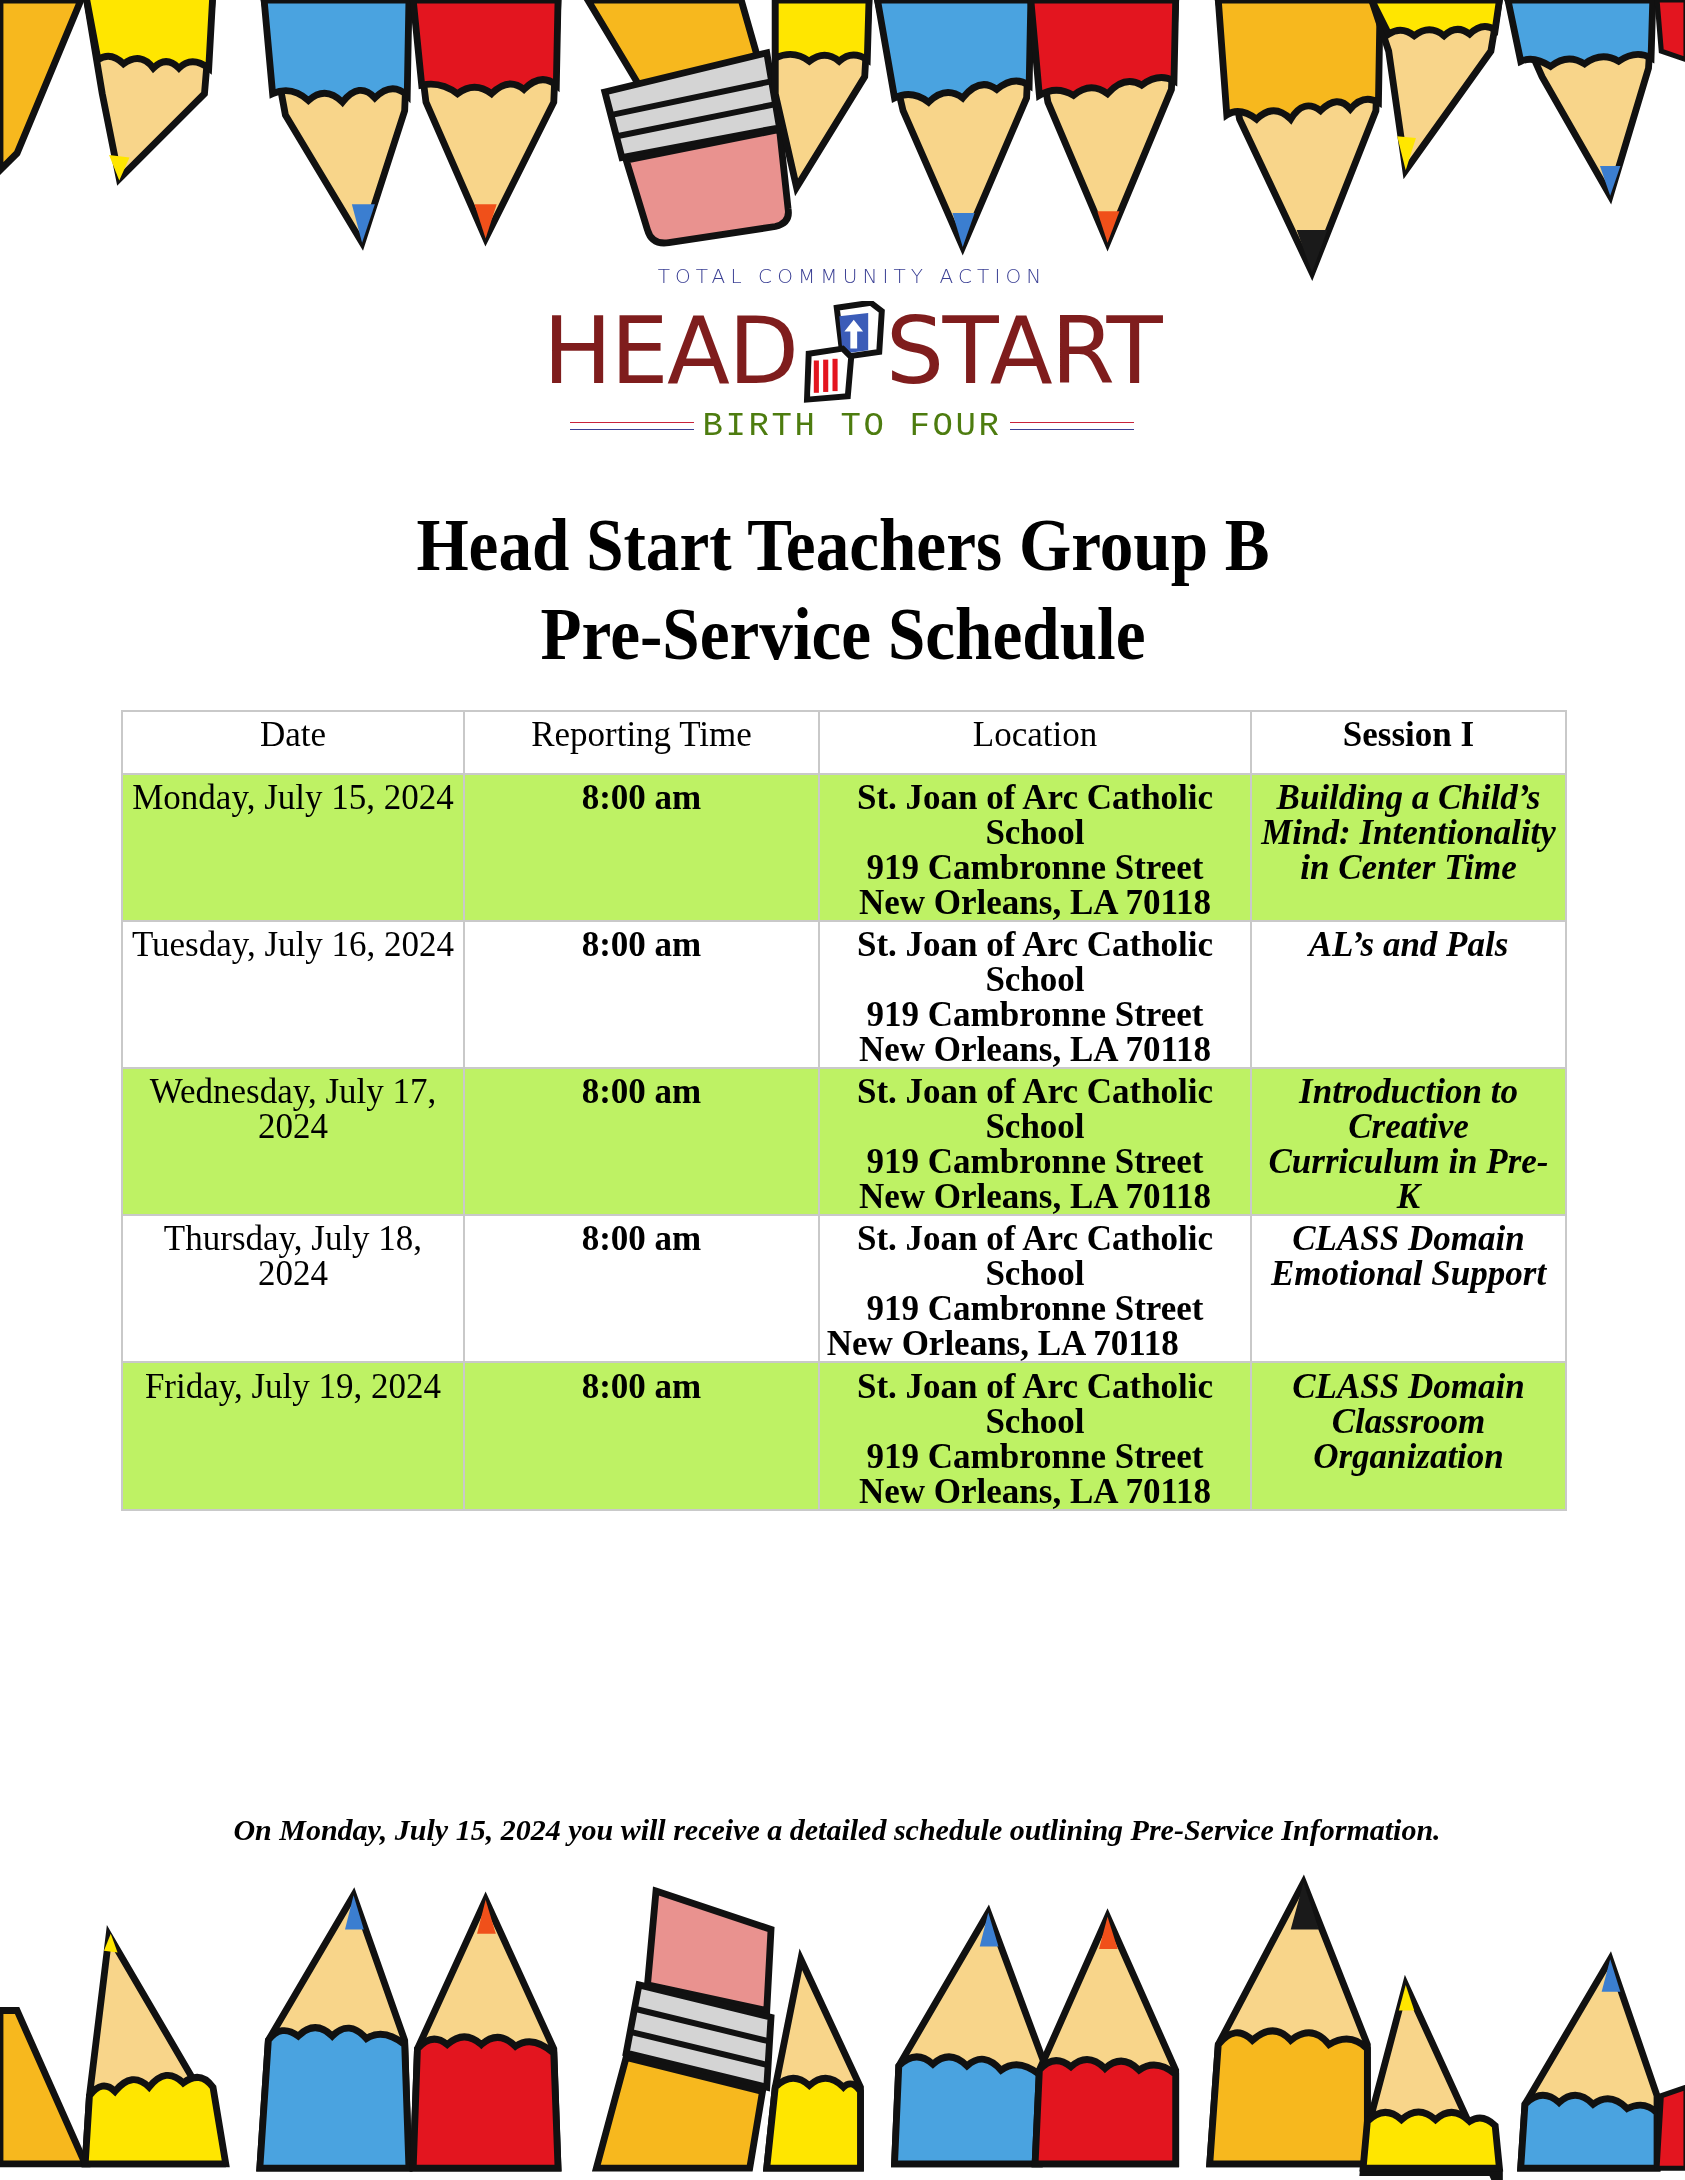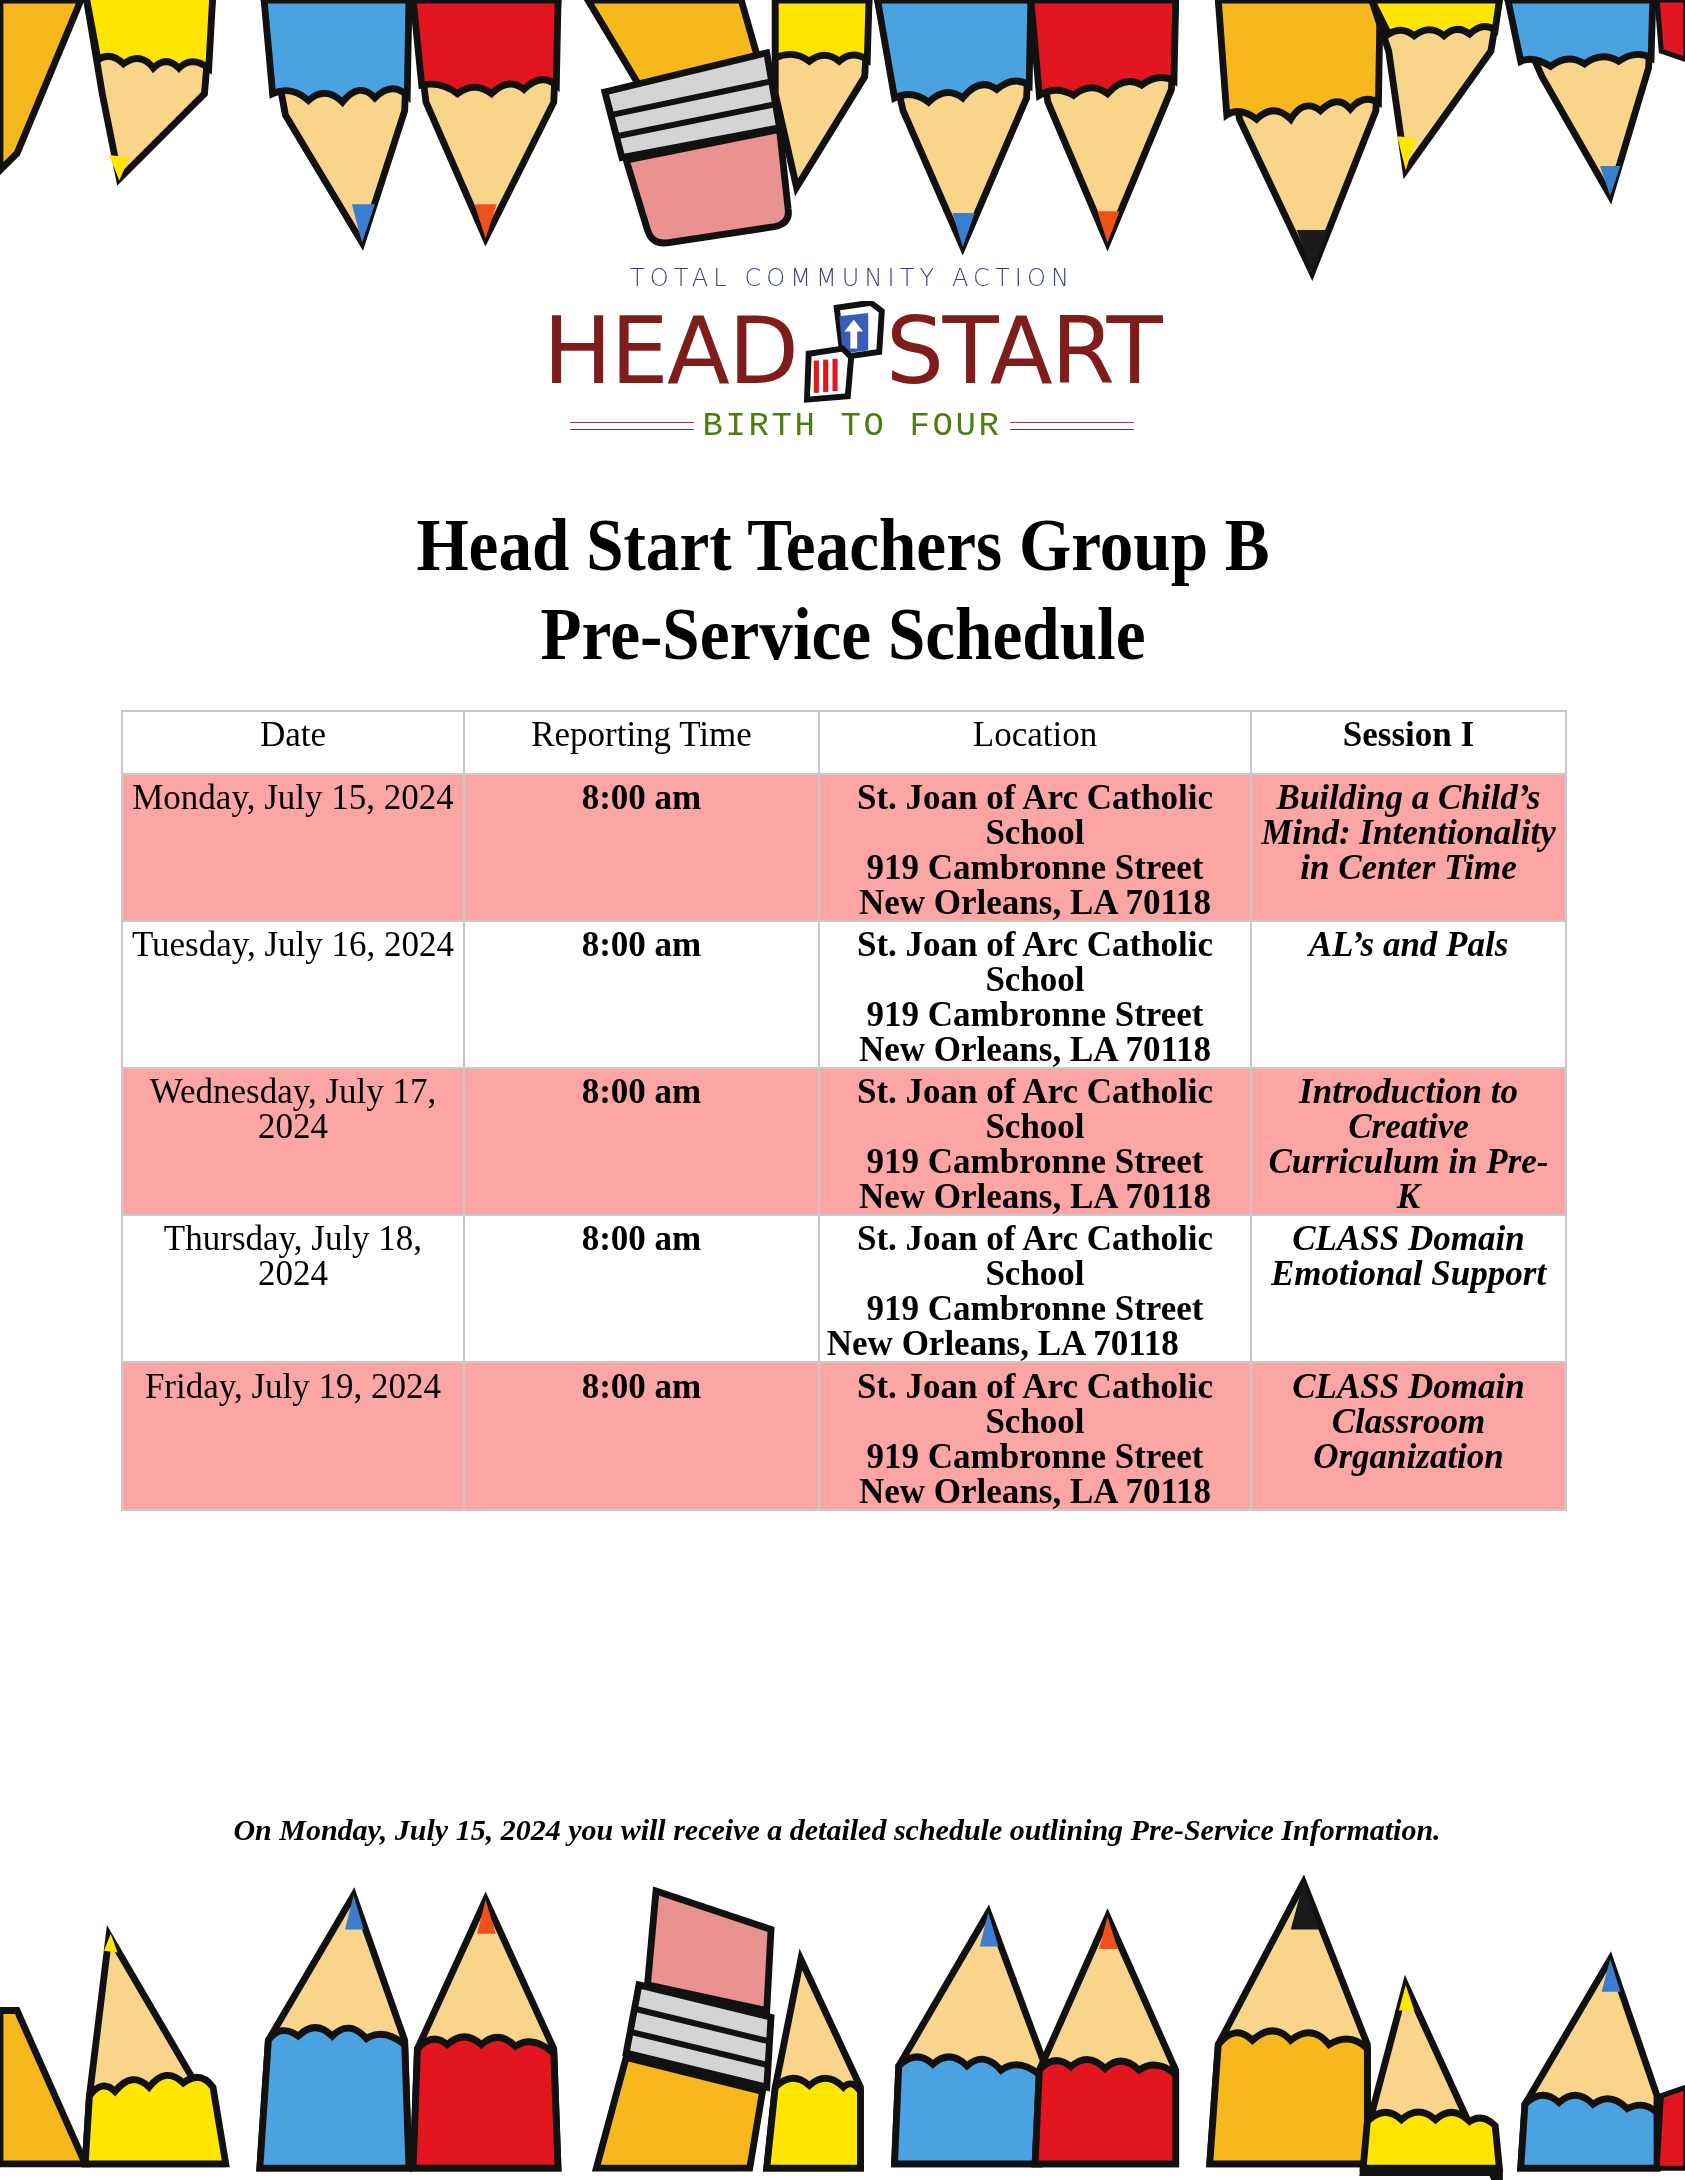--- a/index.html
+++ b/index.html
@@ -4,36 +4,36 @@
 <style>
   html, body { margin: 0; padding: 0; background: #ffffff; }
   body { width: 1686px; height: 2181px; position: relative; overflow: hidden; font-family: "Liberation Serif", serif; color: #000; }
 
   .border-top, .border-bottom { position: absolute; left: 0; width: 1686px; }
   .border-top { top: 0; height: 281px; }
   .border-bottom { bottom: 0; height: 324px; }
   .border-top svg, .border-bottom svg { display: block; width: 100%; height: 100%; }
 
   .logo { position: absolute; left: 477px; top: 264px; width: 750px; height: 187px; }
-  .logo-tagline { position: absolute; left: 0; right: 0; top: 0; text-align: center; font-family: "DejaVu Sans", sans-serif; font-size: 24px; letter-spacing: 5.1px; color: #3a3f94; font-weight: 300; }
+  .logo-tagline { position: absolute; left: 0; right: 0; top: 0; text-align: center; font-family: "DejaVu Sans", sans-serif; font-size: 20px; letter-spacing: 5.1px; color: #3a3f94; font-weight: 300; }
   .logo-main { position: absolute; left: 0; right: 0; top: 41px; height: 94px; display: flex; justify-content: center; align-items: center; }
   .logo-word { font-family: "DejaVu Sans", sans-serif; font-size: 92px; color: #7f1d1d; letter-spacing: -1.7px; line-height: 1; }
   .logo-blocks { width: 102px; height: 102px; margin: 0 -6.8px; }
   .logo-sub { position: absolute; left: 0; right: 0; top: 143px; display: flex; justify-content: center; align-items: center; gap: 8.5px; }
   .logo-sub-text { font-family: Liberation Mono, monospace; font-size: 34px; letter-spacing: 2.6px; color: #4d7c0f; }
   .logo-rule { width: 124px; height: 8.5px; border-top: 1.7px solid #c8233a; border-bottom: 1.7px solid #3a3f94; box-sizing: border-box; }
 
   .title { position: absolute; left: 0; right: 0; top: 501px; text-align: center; font-family: "Liberation Serif", serif; font-weight: bold; font-size: 73px; line-height: 89px; transform: scaleX(0.92); }
   .title div { white-space: nowrap; }
 
   .schedule { position: absolute; left: 121px; top: 710px; width: 1445px; border-collapse: collapse; table-layout: fixed; }
   .schedule td, .schedule th { border: 2.6px solid #c9c9c9; vertical-align: top; text-align: center; padding: 5.1px 6.8px 0 6.8px; font-size: 35px; line-height: 35px; }
   .schedule th { font-weight: normal; height: 56px; background: #fff; }
   .schedule th.bold { font-weight: bold; }
-  .schedule tr.shaded td { background: #fca5a5; }
+  .schedule tr.shaded td { background: #bef264; }
   .schedule .col-date { width: 342px; }
   .schedule .col-time { width: 355px; }
   .schedule .col-loc { width: 432px; }
   .schedule .col-sess { width: 315px; }
   .schedule td.time { font-weight: bold; }
   .schedule td.loc { font-weight: bold; }
   .schedule td.loc .line-left { text-align: left; }
   .schedule td.sess { font-weight: bold; font-style: italic; }
   .r1 td { height: 102px; }
   .r2 td { height: 135px; }

